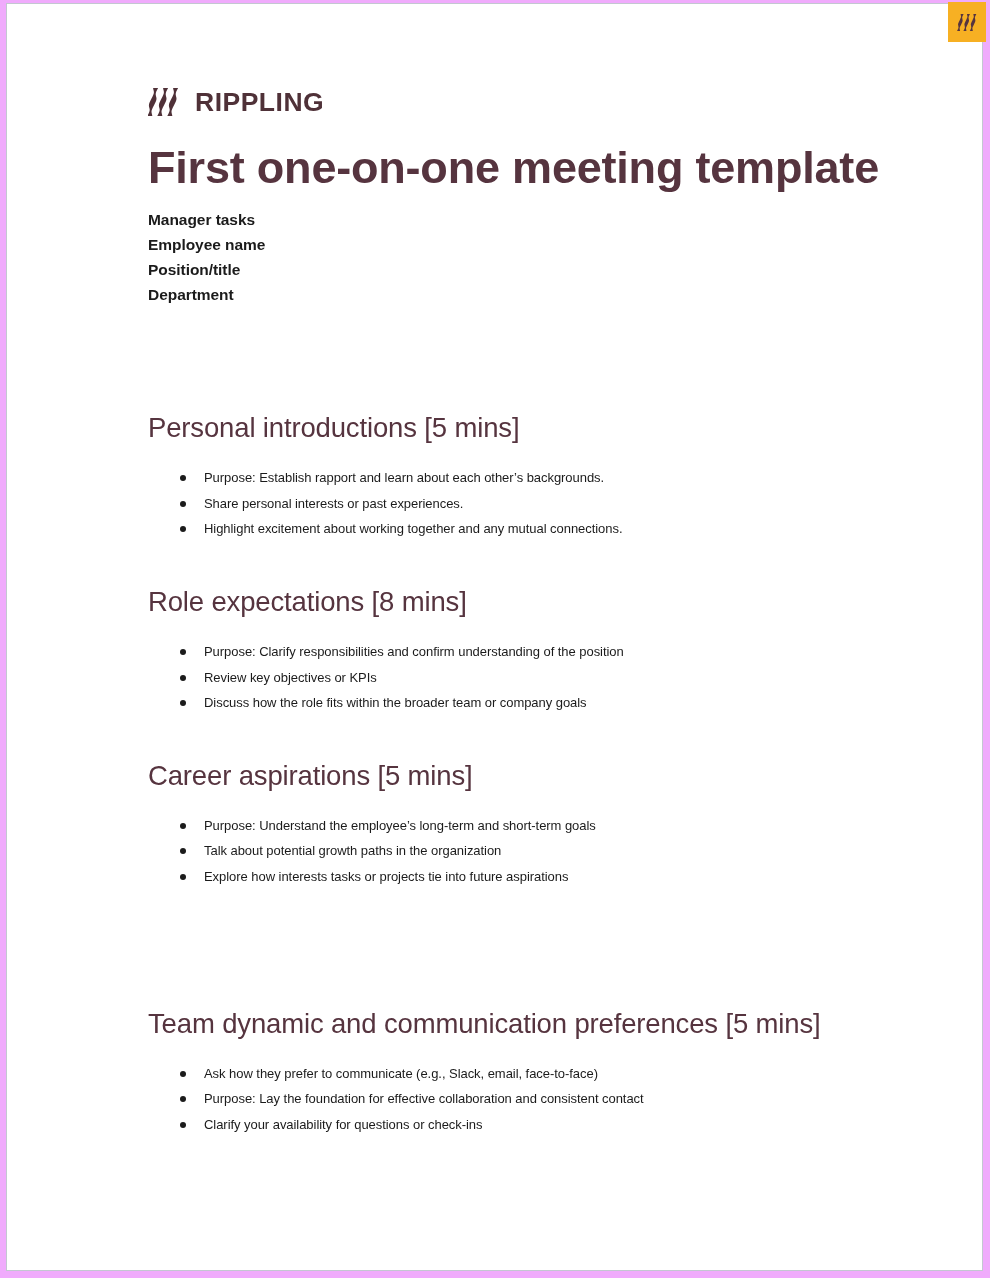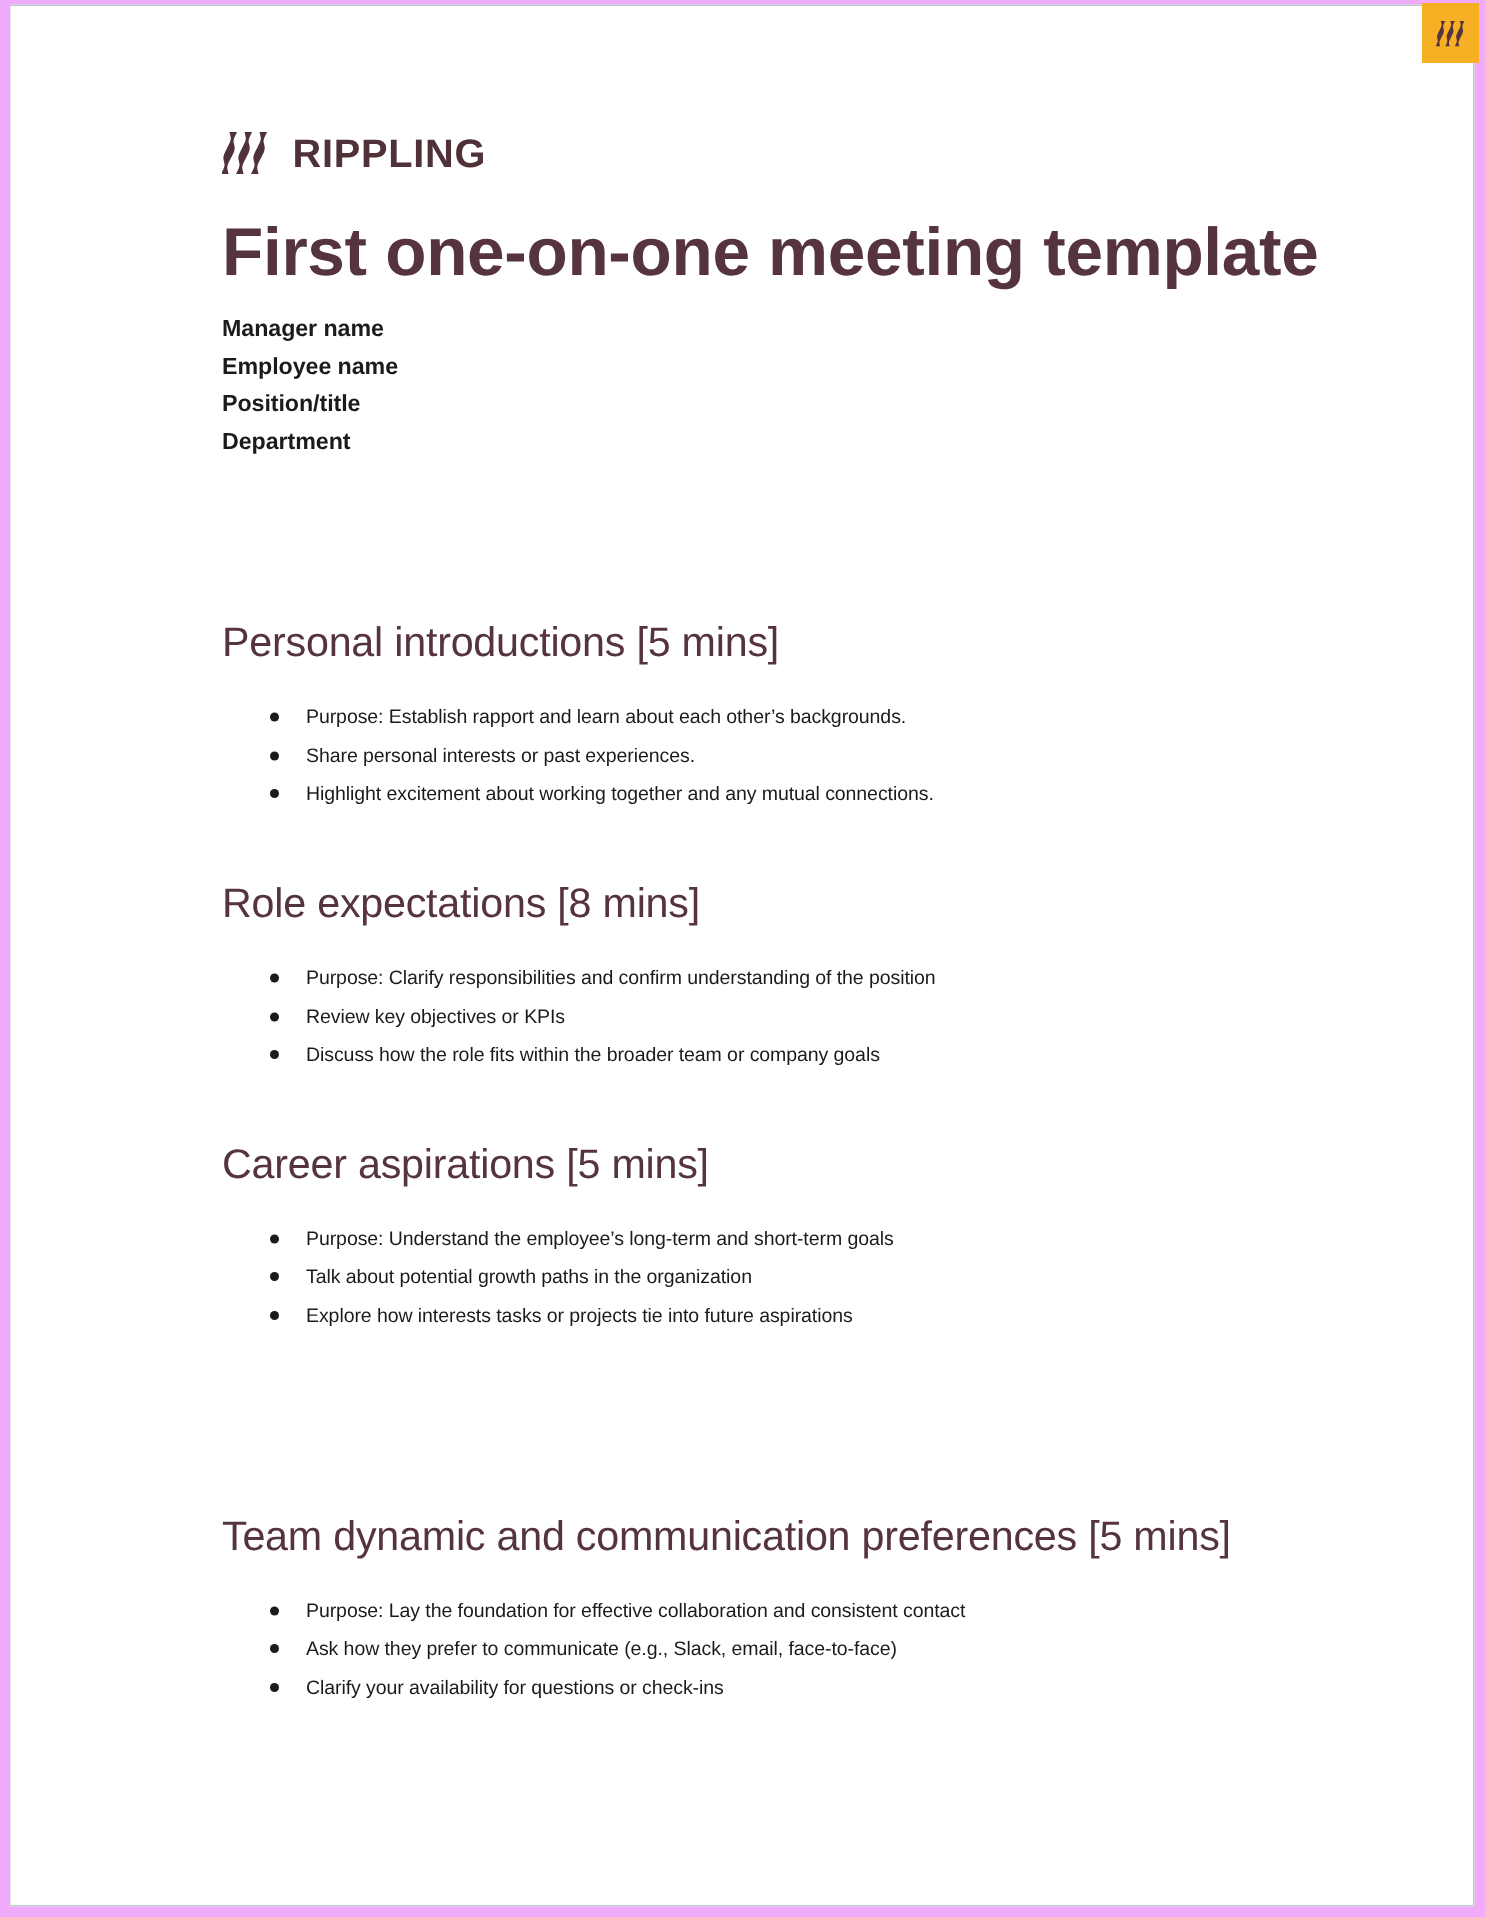--- a/index.html
+++ b/index.html
@@ -163,21 +163,21 @@
           <path d="M3.6 0h5.0c-1.6 3.0-2.4 4.6-2.4 6.2 0 1.5 0.8 2.8 0.8 4.4 0 1.9-0.9 3.6-2.6 6.9-1.6 3.1-2.4 4.7-2.4 6.3 0 1.5 0.8 2.8 0.8 4.2h-5.0c1.6-3.0 2.4-4.6 2.4-6.2 0-1.5-0.8-2.8-0.8-4.4 0-1.9 0.9-3.6 2.6-6.9C3.6 7.4 4.4 5.8 4.4 4.2 4.4 2.7 3.6 1.4 3.6 0z" transform="translate(11.5,0)"></path>
           <path d="M3.6 0h5.0c-1.6 3.0-2.4 4.6-2.4 6.2 0 1.5 0.8 2.8 0.8 4.4 0 1.9-0.9 3.6-2.6 6.9-1.6 3.1-2.4 4.7-2.4 6.3 0 1.5 0.8 2.8 0.8 4.2h-5.0c1.6-3.0 2.4-4.6 2.4-6.2 0-1.5-0.8-2.8-0.8-4.4 0-1.9 0.9-3.6 2.6-6.9C3.6 7.4 4.4 5.8 4.4 4.2 4.4 2.7 3.6 1.4 3.6 0z" transform="translate(21.5,0)"></path>
         </g>
       </svg>
       <span class="brand-word">RIPPLING</span>
     </div>
 
     <h1 class="doc-title">First one-on-one meeting template</h1>
 
     <div class="meta">
-      <div class="meta-line">Manager name</div>
+      <div class="meta-line">Manager tasks</div>
       <div class="meta-line">Employee name</div>
       <div class="meta-line">Position/title</div>
       <div class="meta-line">Department</div>
     </div>
 
     <div class="sections">
 
       <section class="section">
         <h2 class="section-heading">Personal introductions [5 mins]</h2>
         <ul class="bullets">
@@ -201,21 +201,21 @@
         <ul class="bullets">
           <li class="bullet"><span class="dot"></span><span>Purpose: Understand the employee’s long-term and short-term goals</span></li>
           <li class="bullet"><span class="dot"></span><span>Talk about potential growth paths in the organization</span></li>
           <li class="bullet"><span class="dot"></span><span>Explore how interests tasks or projects tie into future aspirations</span></li>
         </ul>
       </section>
 
       <section class="section extra-gap-before">
         <h2 class="section-heading">Team dynamic and communication preferences [5 mins]</h2>
         <ul class="bullets">
+          <li class="bullet"><span class="dot"></span><span>Ask how they prefer to communicate (e.g., Slack, email, face-to-face)</span></li>
           <li class="bullet"><span class="dot"></span><span>Purpose: Lay the foundation for effective collaboration and consistent contact</span></li>
-          <li class="bullet"><span class="dot"></span><span>Ask how they prefer to communicate (e.g., Slack, email, face-to-face)</span></li>
           <li class="bullet"><span class="dot"></span><span>Clarify your availability for questions or check-ins</span></li>
         </ul>
       </section>
 
     </div>
   </div>
 </div>
 
 </body></html>

